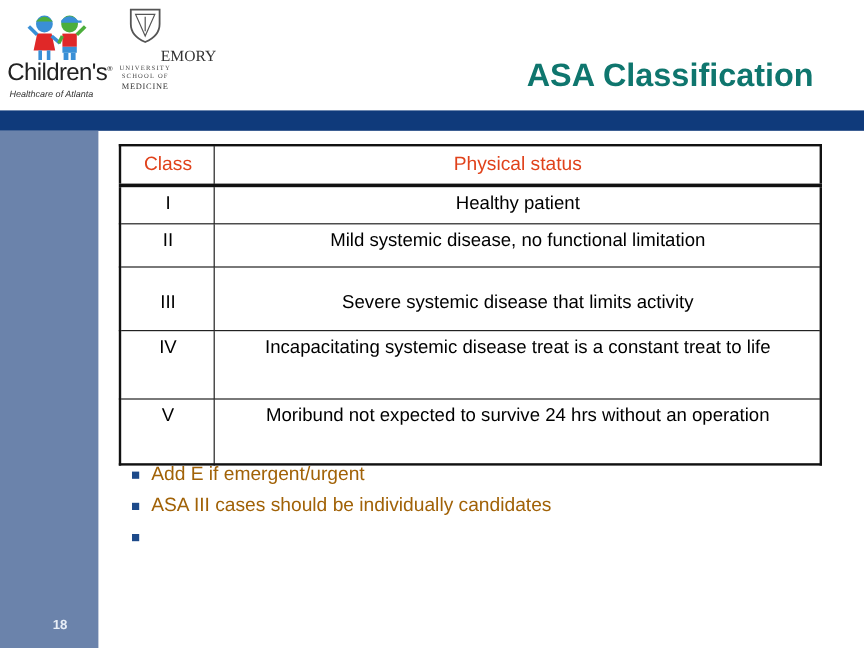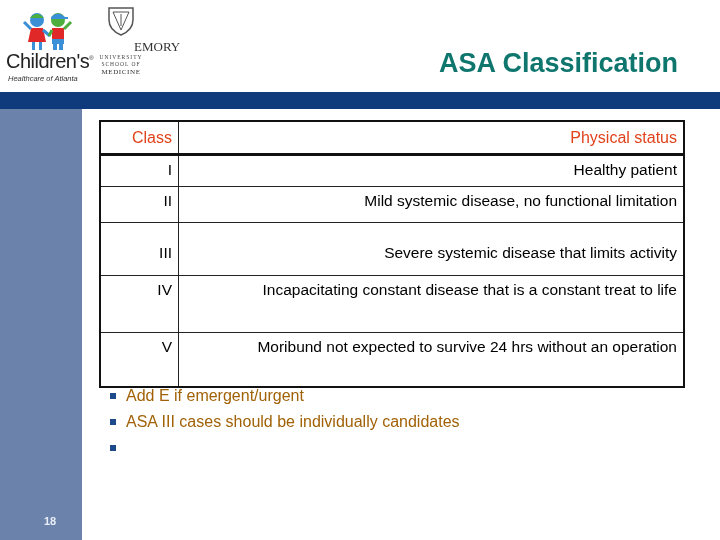--- a/index.html
+++ b/index.html
@@ -52,21 +52,21 @@
   }
   table.asa {
     position: absolute; left: 99px; top: 120px; width: 586px;
     border-collapse: collapse;
     border: 2px solid #111;
     font-size: 15.5px; color: #000;
   }
   table.asa td, table.asa th {
     border: 1px solid #222;
     padding: 4px 6px 4px 7px;
-    vertical-align: top; text-align: right; font-weight: normal;
+    vertical-align: top; text-align: center; font-weight: normal;
     line-height: 19px;
   }
   table.asa th { color: #e0421b; font-size: 16px; padding-top: 6px; padding-bottom: 6px; }
   table.asa thead tr { border-bottom: 3px solid #111; }
   table.asa td.cls { width: 64px; }
   tr.r1 td { height: 22px; }
   tr.r2 td { height: 27px; }
   tr.r3 td { height: 28px; padding-top: 20px; }
   tr.r4 td { height: 48px; }
   tr.r5 td { height: 45px; }
@@ -145,21 +145,21 @@
     <tr class="r2">
       <td class="cls">II</td>
       <td>Mild systemic disease, no functional limitation</td>
     </tr>
     <tr class="r3">
       <td class="cls">III</td>
       <td>Severe systemic disease that limits activity</td>
     </tr>
     <tr class="r4">
       <td class="cls">IV</td>
-      <td>Incapacitating constant disease that is a constant treat to life</td>
+      <td>Incapacitating systemic disease treat is a constant treat to life</td>
     </tr>
     <tr class="r5">
       <td class="cls">V</td>
       <td>Moribund not expected to survive 24 hrs without an operation</td>
     </tr>
   </tbody>
 </table>
 
 <ul class="bullets">
   <li><span class="bullet"></span><span>Add E if emergent/urgent</span></li>

